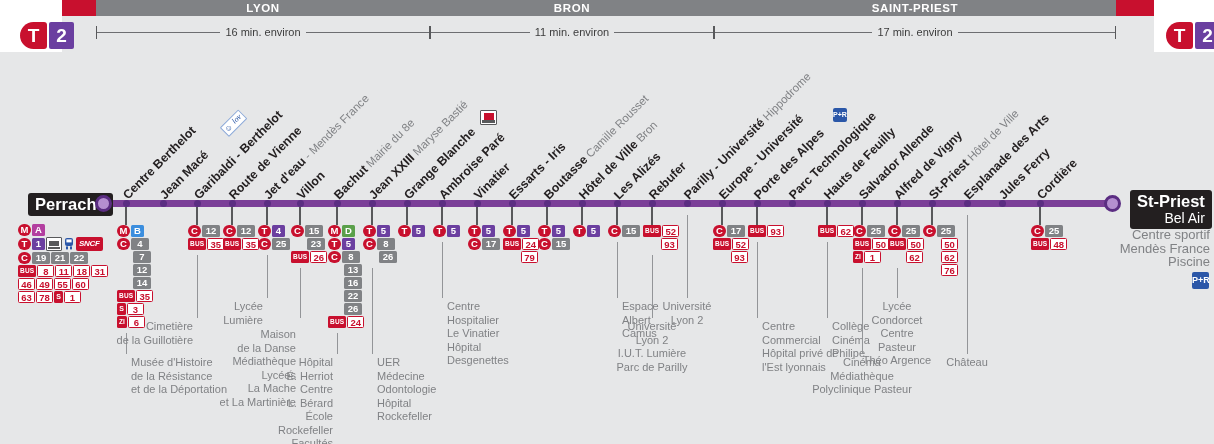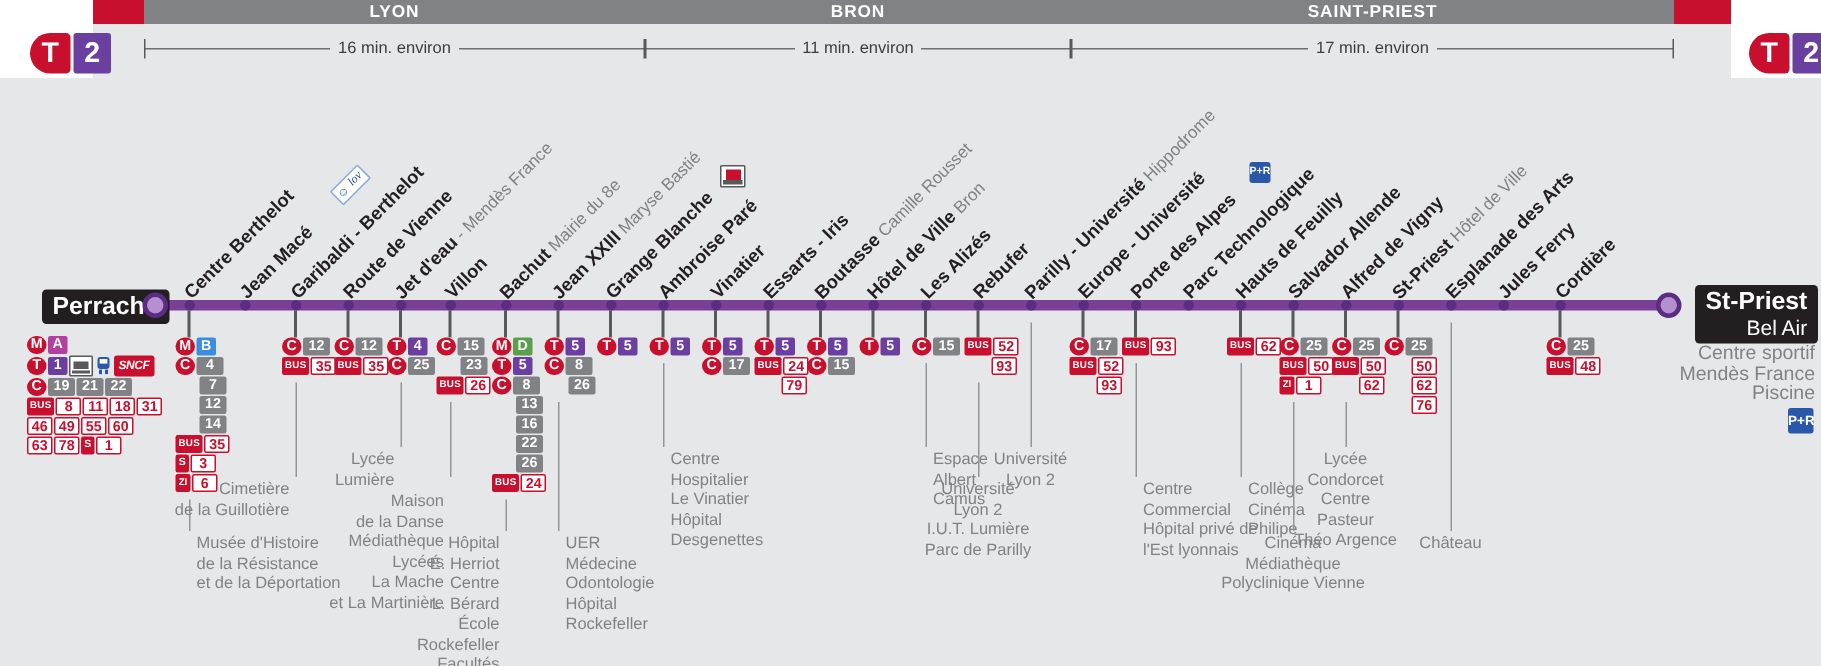--- a/index.html
+++ b/index.html
@@ -646,21 +646,21 @@
         </div>
         <div class="brow">
           <div class="bg zipre">ZI</div>
           <div class="bg busnum">1</div>
         </div>
       </div>
       <div class="leader" style="left: 861.5px; top: 268px; height: 86px;"></div>
       <div class="poi c" style="left: 792px; width: 140px; top: 356px;">
         <div>Cinéma</div>
         <div>Médiathèque</div>
-        <div>Polyclinique Vienne</div>
+        <div>Polyclinique Pasteur</div>
       </div>
       <div class="stop-dot" style="left: 893.5px; top: 200px;"></div>
       <div class="stn" style="left: 901px; top: 189px;"><span>Alfred de Vigny</span></div>
       <div class="leader dark" style="left: 896.3px; top: 207px; height: 18px;"></div>
       <div class="badges" style="left: 888px; top: 225px;">
         <div class="brow">
           <div class="bg cpre">C</div>
           <div class="bg cnum">25</div>
         </div>
         <div class="brow">

